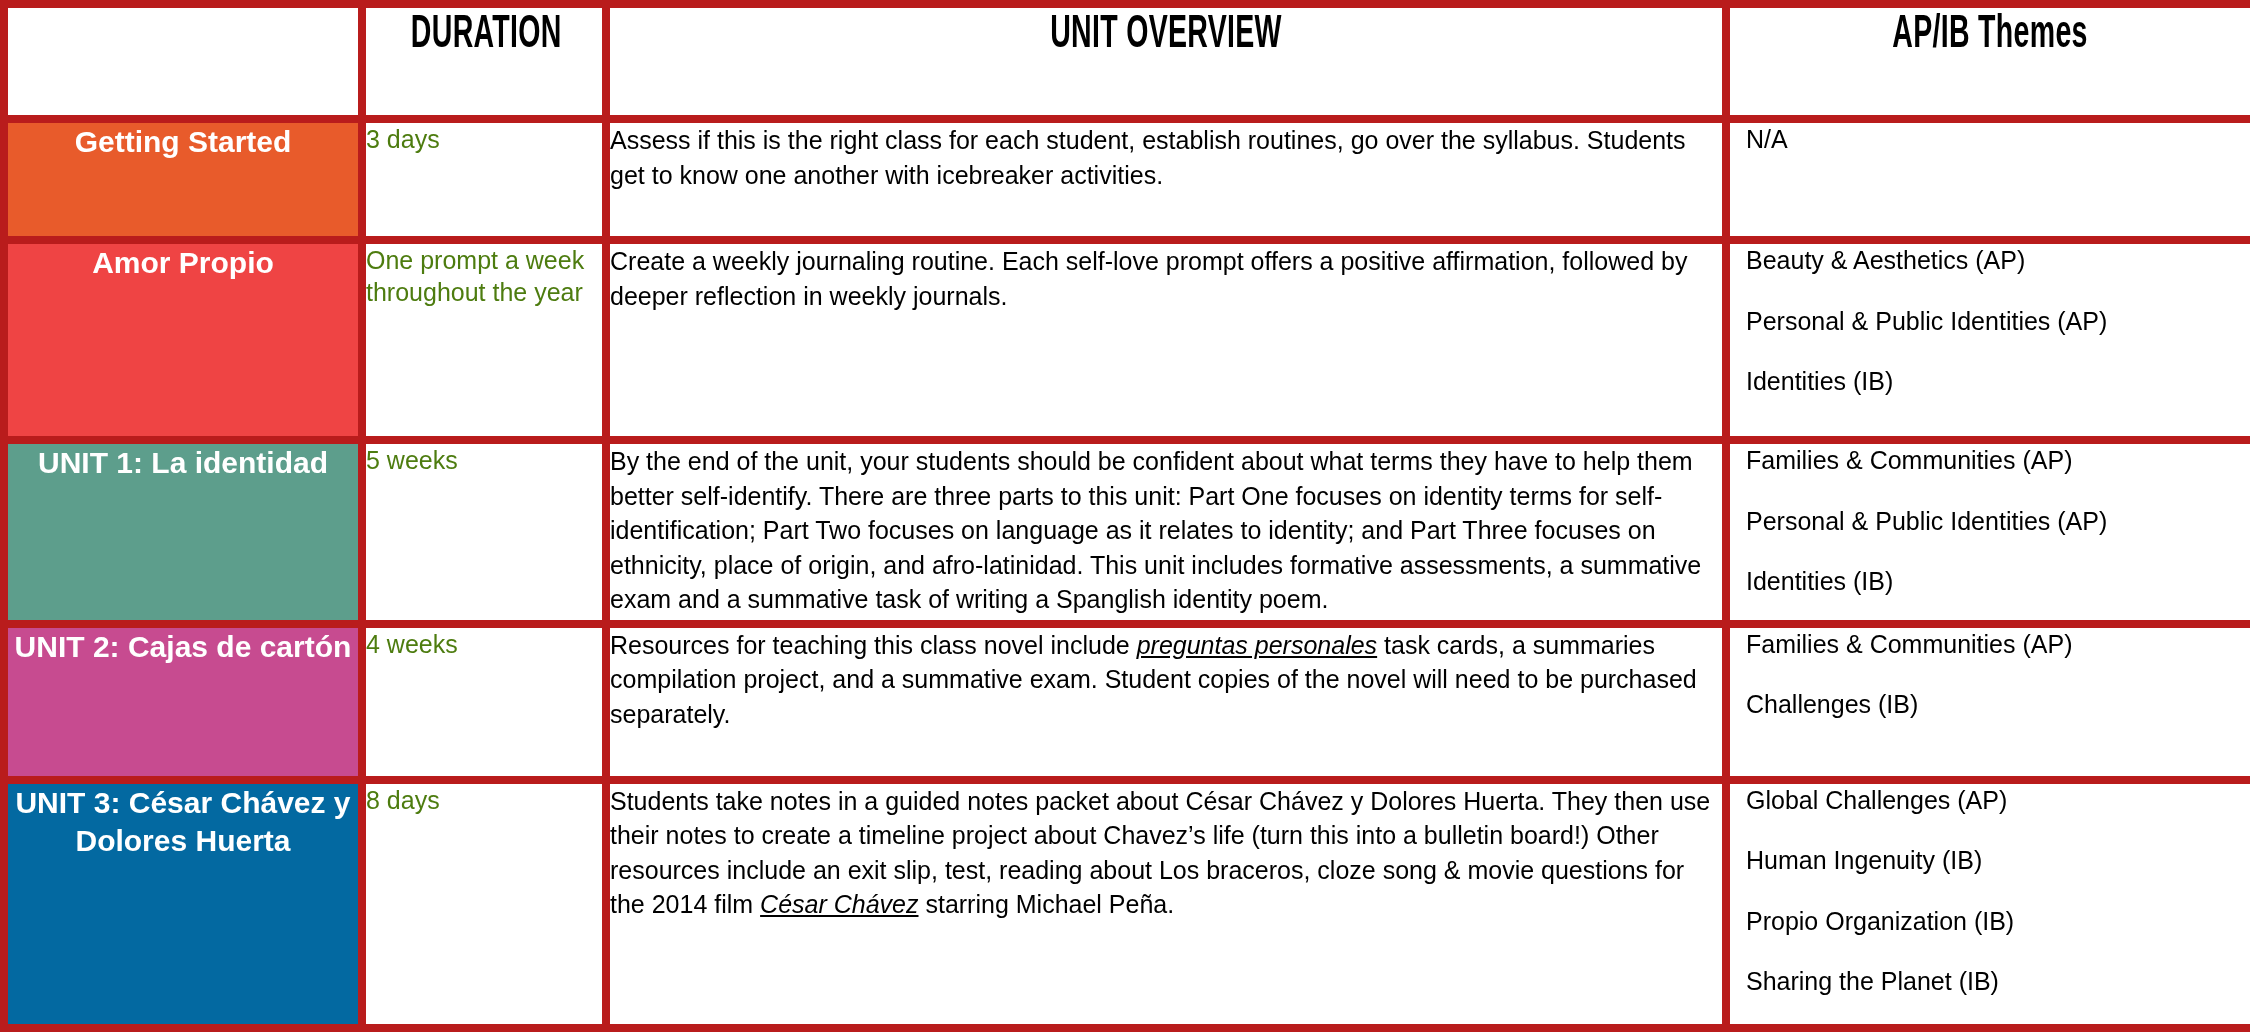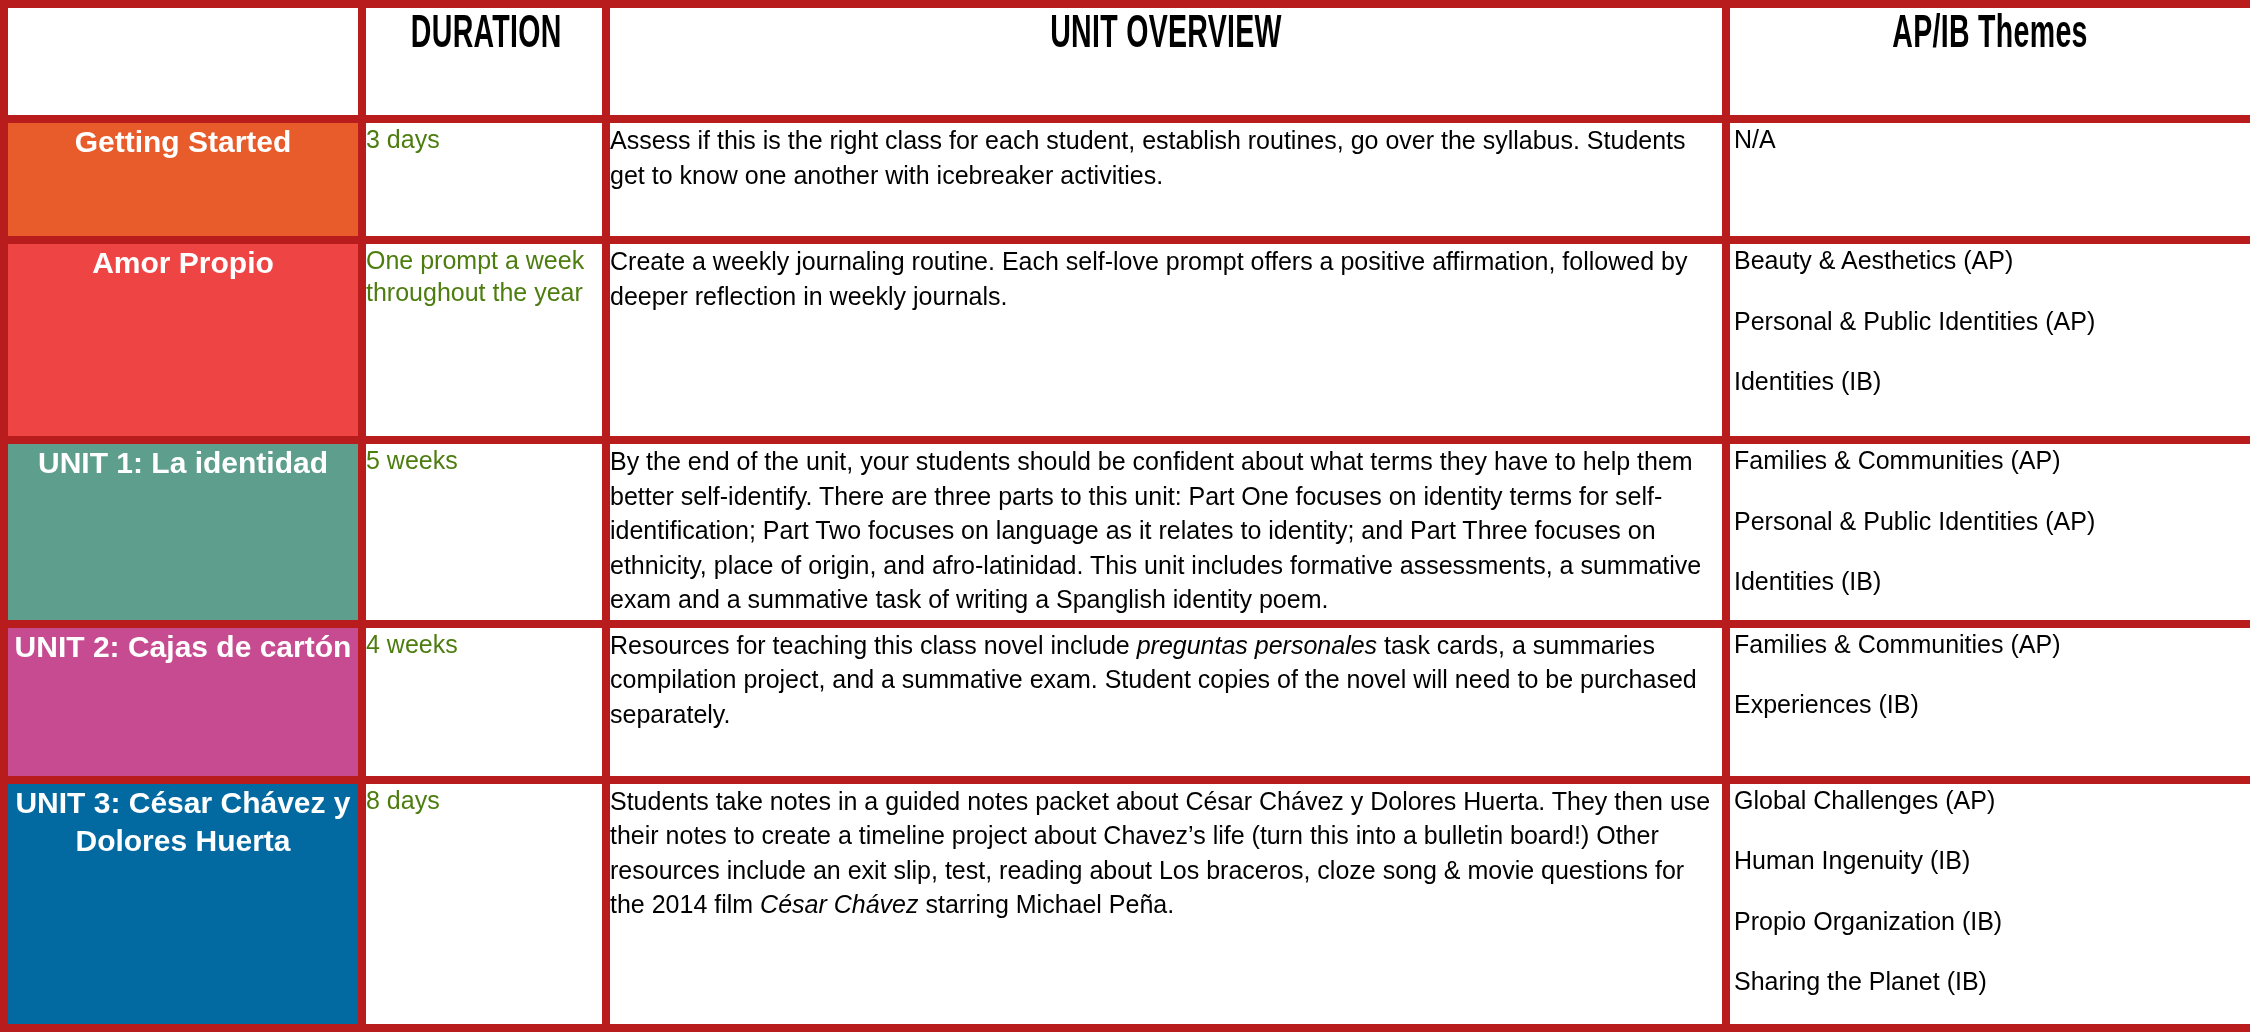--- a/index.html
+++ b/index.html
@@ -80,31 +80,31 @@
 
   
   .overview-cell {
     font-size: 25px;
     line-height: 1.38;
     color: #000000;
     padding: 16px 22px 10px 16px;
     vertical-align: top;
     text-align: left;
   }
-  .overview-cell em { font-style: italic; }
+  .overview-cell em { font-style: italic; text-decoration: underline; }
 
   
   .themes-cell {
     font-size: 25px;
     line-height: 1.3;
     color: #000000;
     padding: 14px 10px 10px 13px;
     vertical-align: top;
   }
-  .themes-cell .theme-line { margin: 0 0 28px 4px; }
+  .themes-cell .theme-line { margin: 0 0 28px 16px; }
   .themes-cell .theme-line:last-child { margin-bottom: 0; }
   .themes-cell.na-cell .theme-line { margin-bottom: 0; }
 </style>
 </head>
 <body>
 
 <table class="curriculum-table">
   <colgroup>
     <col class="c-unit">
     <col class="c-duration">
@@ -155,21 +155,21 @@
           <p class="theme-line">Personal &amp; Public Identities (AP)</p>
           <p class="theme-line">Identities (IB)</p>
         </td>
       </tr>
       <tr style="height: 156px;">
         <td class="unit-cell" style="background: rgb(199, 75, 144);"><span>UNIT 2: Cajas de cartón</span></td>
         <td class="duration-cell"><span>4 weeks</span></td>
         <td class="overview-cell"><span>Resources for teaching this class novel include </span><em>preguntas personales</em><span> task cards, a summaries compilation project, and a summative exam. Student copies of the novel will need to be purchased separately.</span></td>
         <td class="themes-cell">
           <p class="theme-line">Families &amp; Communities (AP)</p>
-          <p class="theme-line">Experiences (IB)</p>
+          <p class="theme-line">Challenges (IB)</p>
         </td>
       </tr>
       <tr style="height: 248px;">
         <td class="unit-cell" style="background: #0369a1;"><span>UNIT 3: César Chávez y Dolores Huerta</span></td>
         <td class="duration-cell"><span>8 days</span></td>
         <td class="overview-cell"><span>Students take notes in a guided notes packet about César Chávez y Dolores Huerta. They then use their notes to create a timeline project about Chavez’s life (turn this into a bulletin board!) Other resources include an exit slip, test, reading about Los braceros, cloze song &amp; movie questions for the 2014 film </span><em>César Chávez</em><span> starring Michael Peña.</span></td>
         <td class="themes-cell">
           <p class="theme-line">Global Challenges (AP)</p>
           <p class="theme-line">Human Ingenuity (IB)</p>
           <p class="theme-line">Propio Organization (IB)</p>

